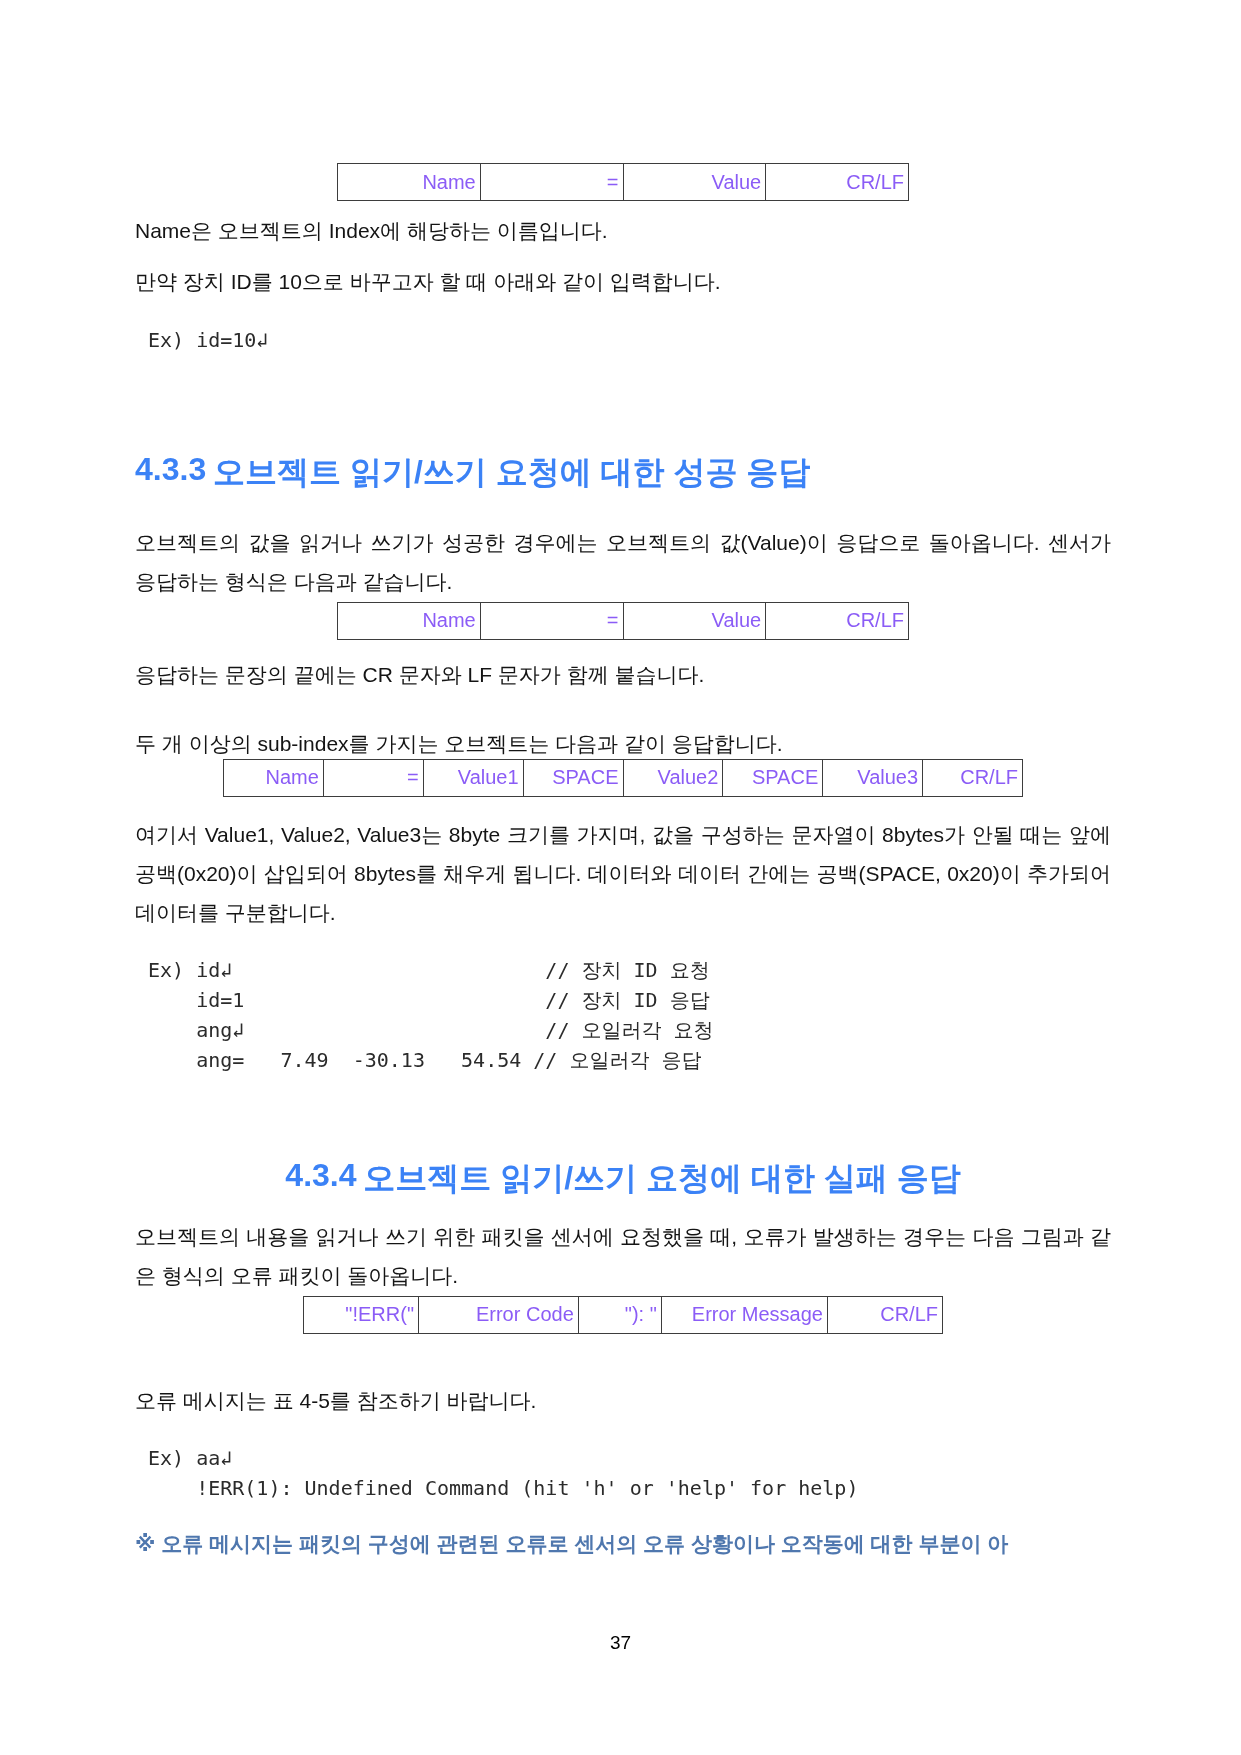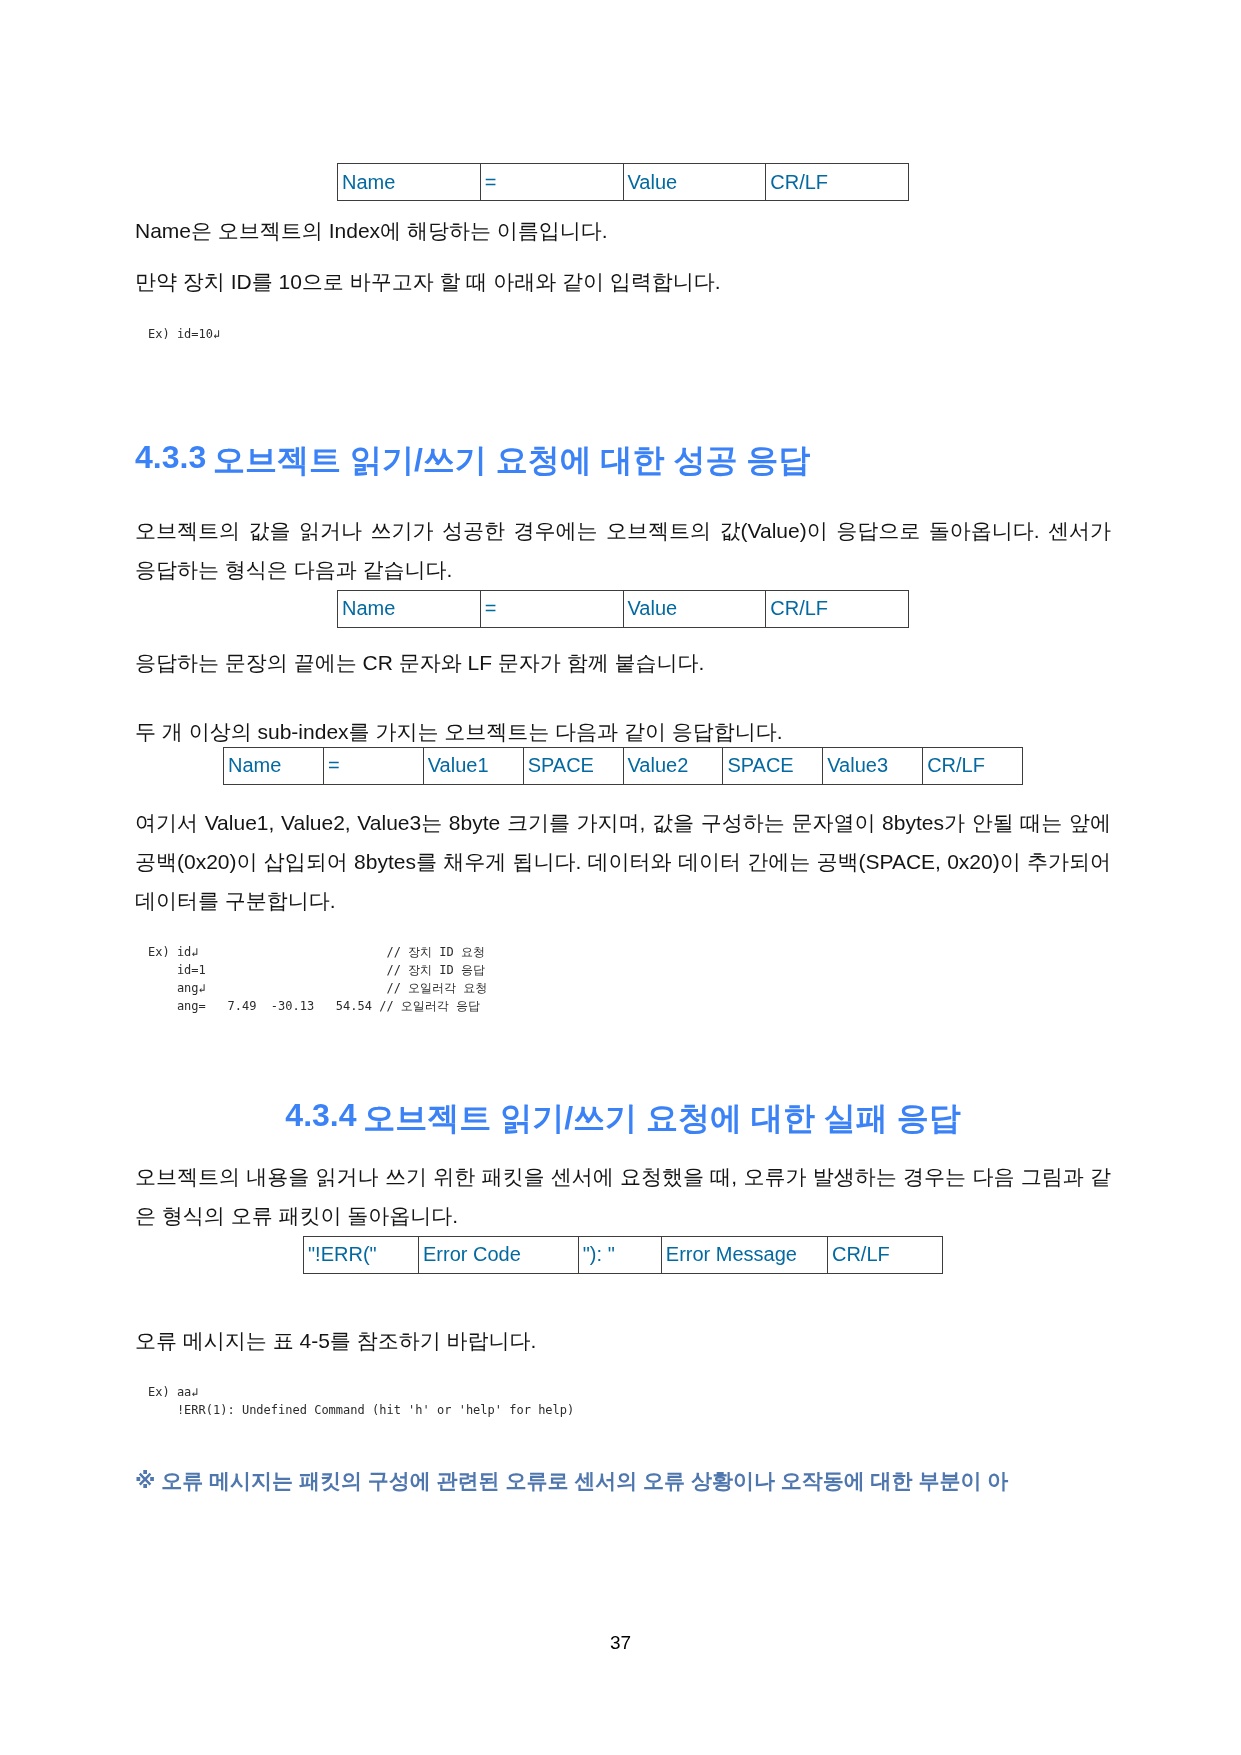--- a/index.html
+++ b/index.html
@@ -13,28 +13,28 @@
 
   .para {
     font-size: 21px; line-height: 1.88; text-align: justify;
     color: #141414;
   }
   .para.single { text-align: left; line-height: 1.4; }
 
   table.ptable { border-collapse: collapse; margin: 0 auto; table-layout: fixed; }
   table.ptable td {
     border: 1.7px solid #3d3d3d; height: 37px;
-    text-align: left; vertical-align: middle;
-    font-size: 20px; color: #0369a1; padding: 0 4px;
+    text-align: right; vertical-align: middle;
+    font-size: 20px; color: #8b5cf6; padding: 0 4px;
     font-family: "Liberation Sans", "DejaVu Sans", sans-serif;
   }
 
   .code {
     font-family: "DejaVu Sans Mono", "Liberation Mono", monospace;
-    font-size: 12px; color: #2b2b2b; line-height: 1.5; padding-left: 13px;
+    font-size: 20px; color: #2b2b2b; line-height: 1.5; padding-left: 13px;
   }
   .code .line { white-space: pre; }
 
   .sec-heading { display: flex; font-size: 32px; font-weight: bold; color: #3b82f6; }
   .sec-num { width: 78px; flex: 0 0 78px; }
 
   .note { font-size: 21px; font-weight: bold; line-height: 1.5; text-align: justify; }
 
   .pageno {
     position: absolute; top: 1632px; left: 0; width: 100%;
@@ -52,21 +52,21 @@
   .mt-pc   { margin-top: 20px; }
   .mt-psub { margin-top: 40px; }
   .mt-t3   { margin-top: 26px; }
   .mt-pb   { margin-top: 18px; }
   .mt-c2   { margin-top: 22px; }
   .mt-h434 { margin-top: 82px; justify-content: center; }
   .mt-pf   { margin-top: 16px; }
   .mt-t4   { margin-top: 24px; }
   .mt-pref { margin-top: 52px; }
   .mt-c3   { margin-top: 28px; }
-  .mt-note { margin-top: 46px; }
+  .mt-note { margin-top: 25px; }
 </style>
 </head>
 <body>
 
 <div class="content">
 
   <table class="ptable mt-t1" style="width:572px">
     <tbody>
         <tr>
       <td style="width:25%">Name</td>

